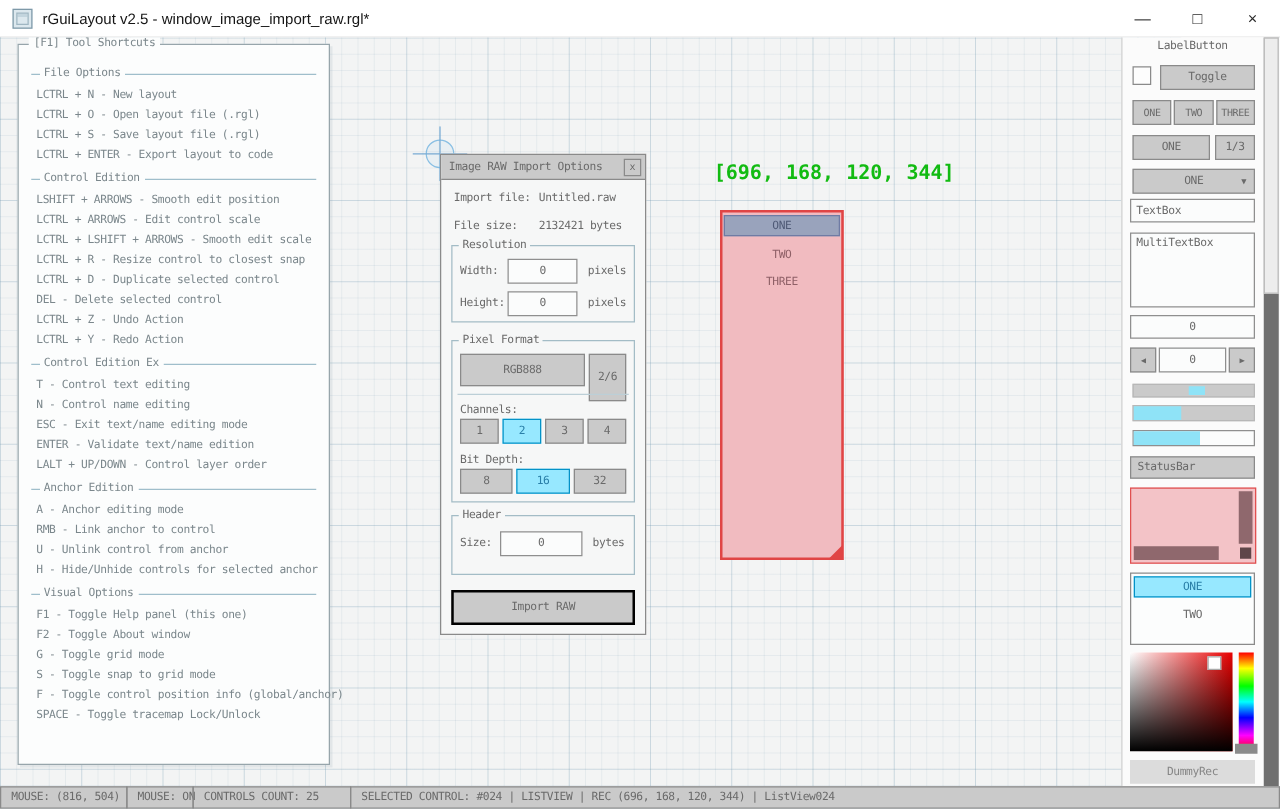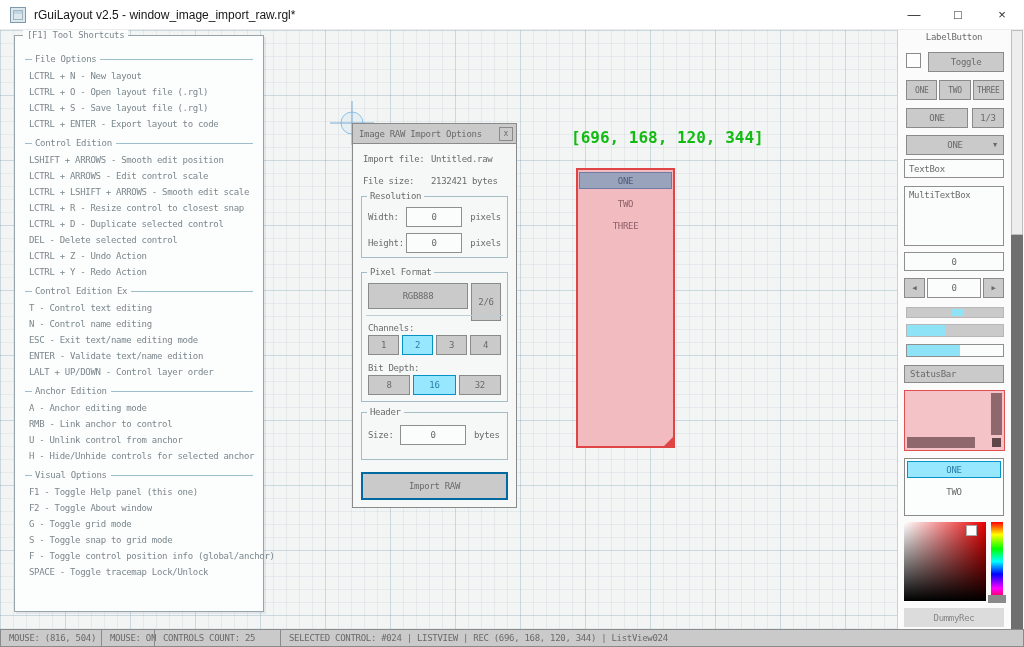--- a/index.html
+++ b/index.html
@@ -49,21 +49,21 @@
   .dlg-close{margin-left:auto;width:14px;height:14px;border:1px solid #8a8a8a;background:#cacaca;display:flex;align-items:center;justify-content:center;font-size:8px;color:#6a6a6a;box-sizing:border-box;}
   .dlg-kv{position:absolute;left:10px;right:8px;display:flex;align-items:center;}
   .dlg-kv .k{width:68px;flex:0 0 auto;}
   .gbox{position:absolute;left:8px;right:8px;border:1px solid #a3bcc6;box-sizing:border-box;}
   .gbox-legend{position:absolute;top:-6px;left:5px;background:#f6f7f7;padding:0 3px;font-size:9px;letter-spacing:-0.3px;color:#6a6a6a;white-space:nowrap;}
   .gb-row{position:absolute;left:6px;right:6px;display:flex;align-items:center;}
   .gb-row .lbl{flex:0 0 auto;}
   .pf-row{position:absolute;left:6px;right:6px;display:flex;gap:3px;}
   .pf-row .tg{flex:1;height:20px;}
   .pf-line{position:absolute;left:4px;right:4px;height:1px;background:#bccfd7;}
-  .import-btn{position:absolute;left:8px;right:8px;top:348px;height:28px;border:2px solid #0369a1;background:#cacaca;display:flex;align-items:center;justify-content:center;font-size:9px;letter-spacing:-0.3px;color:#6a6a6a;box-sizing:border-box;}
+  .import-btn{position:absolute;left:8px;right:8px;top:348px;height:28px;border:2px solid #000000;background:#cacaca;display:flex;align-items:center;justify-content:center;font-size:9px;letter-spacing:-0.3px;color:#6a6a6a;box-sizing:border-box;}
 
   
   .sel-label{position:absolute;left:571px;top:98px;font-weight:bold;font-size:16px;color:#12bb12;white-space:nowrap;}
   .cv-listview{position:absolute;left:576px;top:138px;width:99px;height:280px;background:#f1bbc0;border:2px solid #e04545;box-sizing:border-box;padding-top:2px;}
   .cv-item{height:22px;display:flex;align-items:center;justify-content:center;font-size:9px;letter-spacing:-0.3px;color:#8f6067;}
   .cv-item.selected{height:17px;margin:0 1px 4px 1px;background:#99a3bc;border:1px solid #6f7ba4;color:#4f5a76;box-sizing:border-box;}
   .cv-resize{position:absolute;right:-1px;bottom:-1px;width:0;height:0;border-left:11px solid transparent;border-bottom:11px solid #e04545;}
 
   
   .sidebar{position:absolute;left:897px;top:30px;width:127px;height:599px;background:#fbfbfb;border-left:1px solid #cfcfcf;box-sizing:border-box;}

